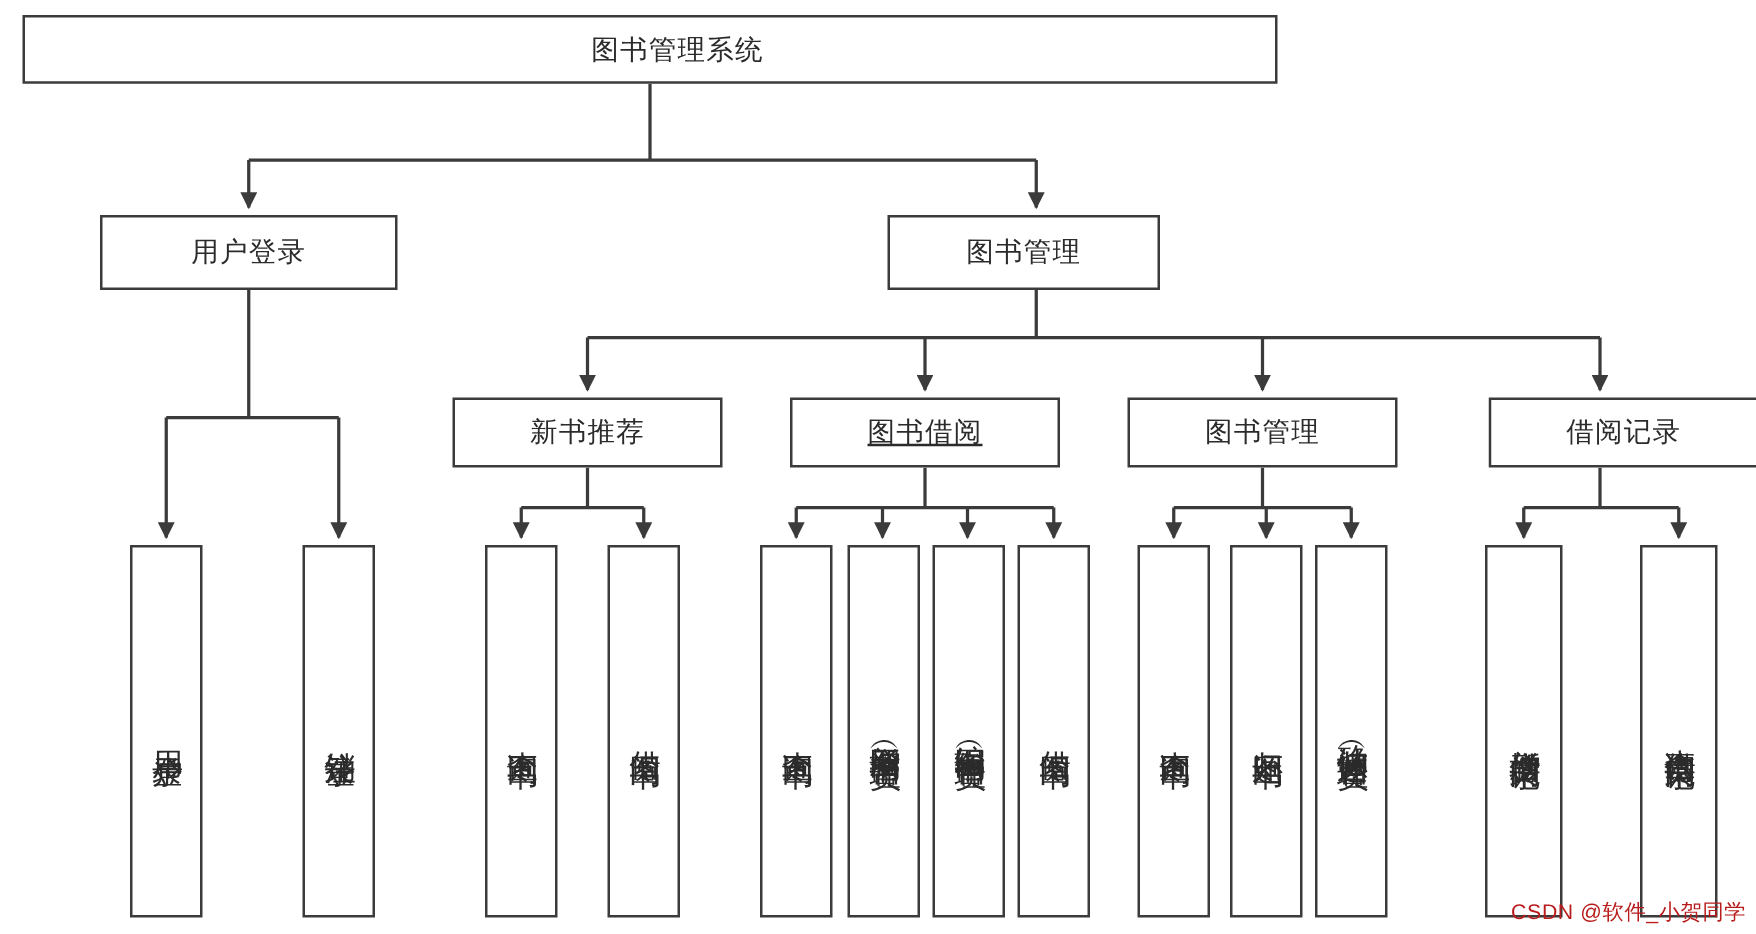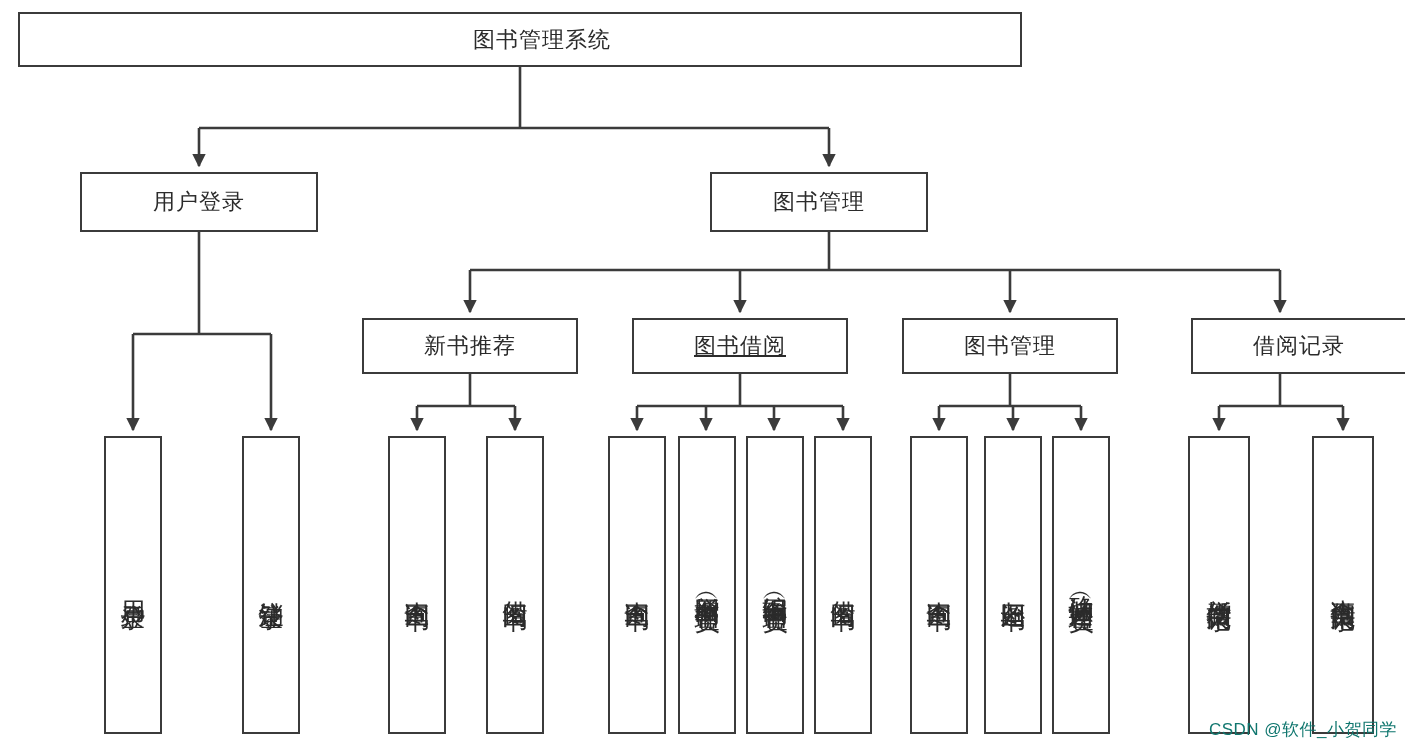--- a/index.html
+++ b/index.html
@@ -50,21 +50,21 @@
   .node.vert .label {
     writing-mode: vertical-rl;
     text-orientation: upright;
     white-space: nowrap;
   }
   #watermark {
     position: absolute;
     right: 8px;
     bottom: 6px;
     font-size: 17px;
-    color: #0f766e;
+    color: #b91c1c;
     letter-spacing: 0.5px;
     white-space: nowrap;
     margin-left: 20px;
   }
 </style>
 </head>
 <body>
 
 <div id="canvas">
 

